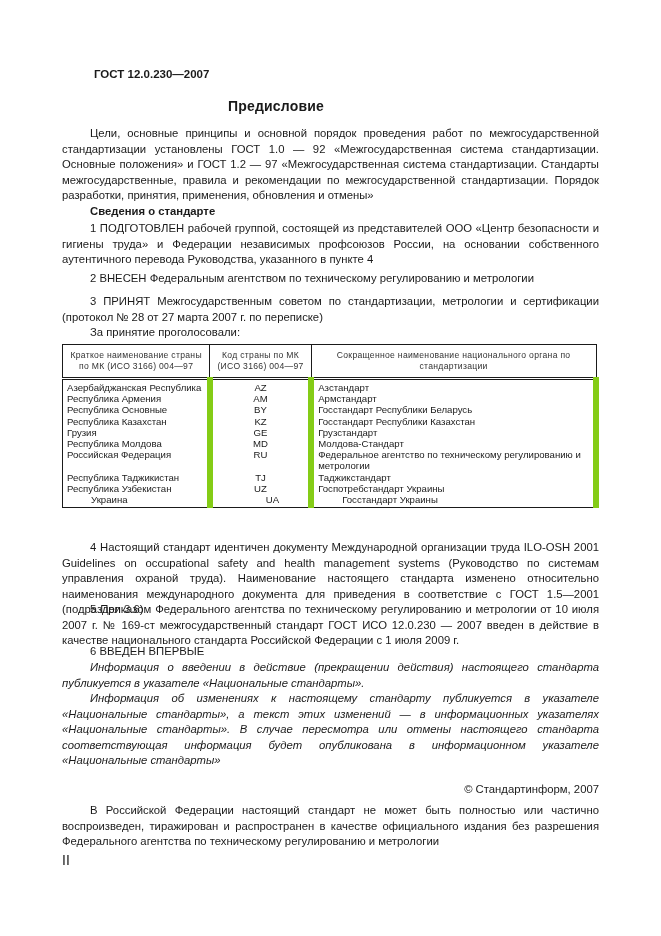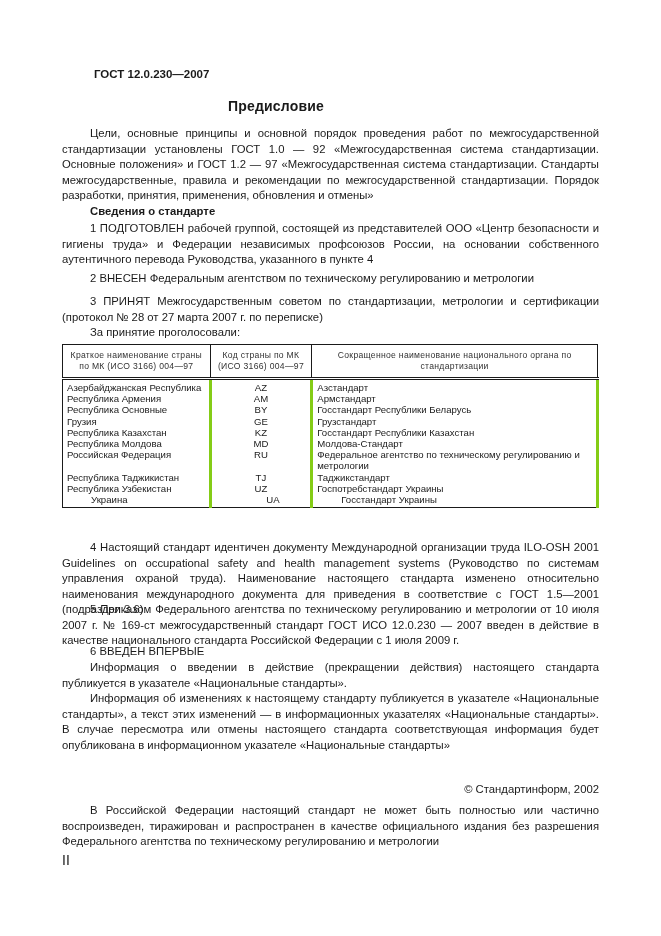--- a/index.html
+++ b/index.html
@@ -4,28 +4,28 @@
 <style>
   html, body { margin:0; padding:0; background:#ffffff; }
   body { width:661px; height:936px; position:relative; overflow:hidden;
          font-family:"Liberation Sans", sans-serif; color:#1a1a1a; }
   .abs { position:absolute; }
   .hdr { left:62px; top:68px; font-size:11.5px; font-weight:bold;padding-left:32px; }
   .title { left:0; width:552px; top:98px; text-align:center; font-size:14px; font-weight:bold; letter-spacing:0.2px; }
   .para { left:62px; width:537px; font-size:11.3px; line-height:15.5px; text-align:justify; }
   .indent { text-indent:28px; }
   .sub { font-weight:bold; }
-  .ital { }
+  .ital { font-style:italic; }
   table.vote { position:absolute; left:62px; top:344px; width:537px; border-collapse:collapse;
                font-size:9.6px; line-height:11.2px; }
   table.vote th { font-weight:normal; text-align:center; vertical-align:middle; color:#333;
                   border:1px solid #1a1a1a; padding:3px 2px; height:26px; font-size:8.6px; letter-spacing:0.3px;}
   table.vote thead tr { border-bottom:3px double #1a1a1a; }
   table.vote { border:1px solid #1a1a1a; }
-  table.vote td { vertical-align:top; padding:0 4px; border-left:1px solid #1a1a1a; border-right:3px solid #84cc16; }
+  table.vote td { vertical-align:top; padding:0 4px; border-left:1px solid #1a1a1a; border-right:6px solid #84cc16; }
   table.vote tbody tr:first-child td { padding-top:2px; }
   table.vote tbody tr:last-child td { padding-bottom:2px;padding-left:28px; }
   td.code { text-align:center; }
   col.c1 { width:148px; } col.c2 { width:102px; } col.c3 { width:287px; }
   .copy { right:62px; top:783px; font-size:11.3px; }
   .pg { left:62px; top:852px; font-size:14px; }
 </style>
 </head>
 <body>
 
@@ -64,28 +64,28 @@
         <td>Республика Армения</td>
         <td class="code">AM</td>
         <td>Армстандарт</td>
       </tr>
       <tr>
         <td>Республика Основные</td>
         <td class="code">BY</td>
         <td>Госстандарт Республики Беларусь</td>
       </tr>
       <tr>
+        <td>Республика Казахстан</td>
+        <td class="code">KZ</td>
+        <td>Госстандарт Республики Казахстан</td>
+      </tr>
+      <tr>
         <td>Грузия</td>
         <td class="code">GE</td>
         <td>Грузстандарт</td>
-      </tr>
-      <tr>
-        <td>Республика Казахстан</td>
-        <td class="code">KZ</td>
-        <td>Госстандарт Республики Казахстан</td>
       </tr>
       <tr>
         <td>Республика Молдова</td>
         <td class="code">MD</td>
         <td>Молдова-Стандарт</td>
       </tr>
       <tr>
         <td>Российская Федерация</td>
         <td class="code">RU</td>
         <td>Федеральное агентство по техническому регулированию и метрологии</td>
@@ -107,15 +107,15 @@
       </tr>
     </tbody>
 </table>
 
 <div class="abs para indent" style="top:540px;">4 Настоящий стандарт идентичен документу Международной организации труда ILO-OSH 2001 Guidelines on occupational safety and health management systems (Руководство по системам управления охраной труда). Наименование настоящего стандарта изменено относительно наименования международного документа для приведения в соответствие с ГОСТ 1.5—2001 (подраздел 3.6)</div>
 <div class="abs para indent" style="top:602px;">5 Приказом Федерального агентства по техническому регулированию и метрологии от 10 июля 2007 г. № 169-ст межгосударственный стандарт ГОСТ ИСО 12.0.230 — 2007 введен в действие в качестве национального стандарта Российской Федерации с 1 июля 2009 г.</div>
 <div class="abs para indent" style="top:644px;">6 ВВЕДЕН ВПЕРВЫЕ</div>
 <div class="abs para indent ital" style="top:660px;">Информация о введении в действие (прекращении действия) настоящего стандарта публикуется в указателе «Национальные стандарты».</div>
 <div class="abs para indent ital" style="top:691px;">Информация об изменениях к настоящему стандарту публикуется в указателе «Национальные стандарты», а текст этих изменений — в информационных указателях «Национальные стандарты». В случае пересмотра или отмены настоящего стандарта соответствующая информация будет опубликована в информационном указателе «Национальные стандарты»</div>
 
-<div class="abs copy">© Стандартинформ, 2002</div>
+<div class="abs copy">© Стандартинформ, 2007</div>
 <div class="abs para indent" style="top:803px;">В Российской Федерации настоящий стандарт не может быть полностью или частично воспроизведен, тиражирован и распространен в качестве официального издания без разрешения Федерального агентства по техническому регулированию и метрологии</div>
 <div class="abs pg">II</div>
 
 </body></html>

